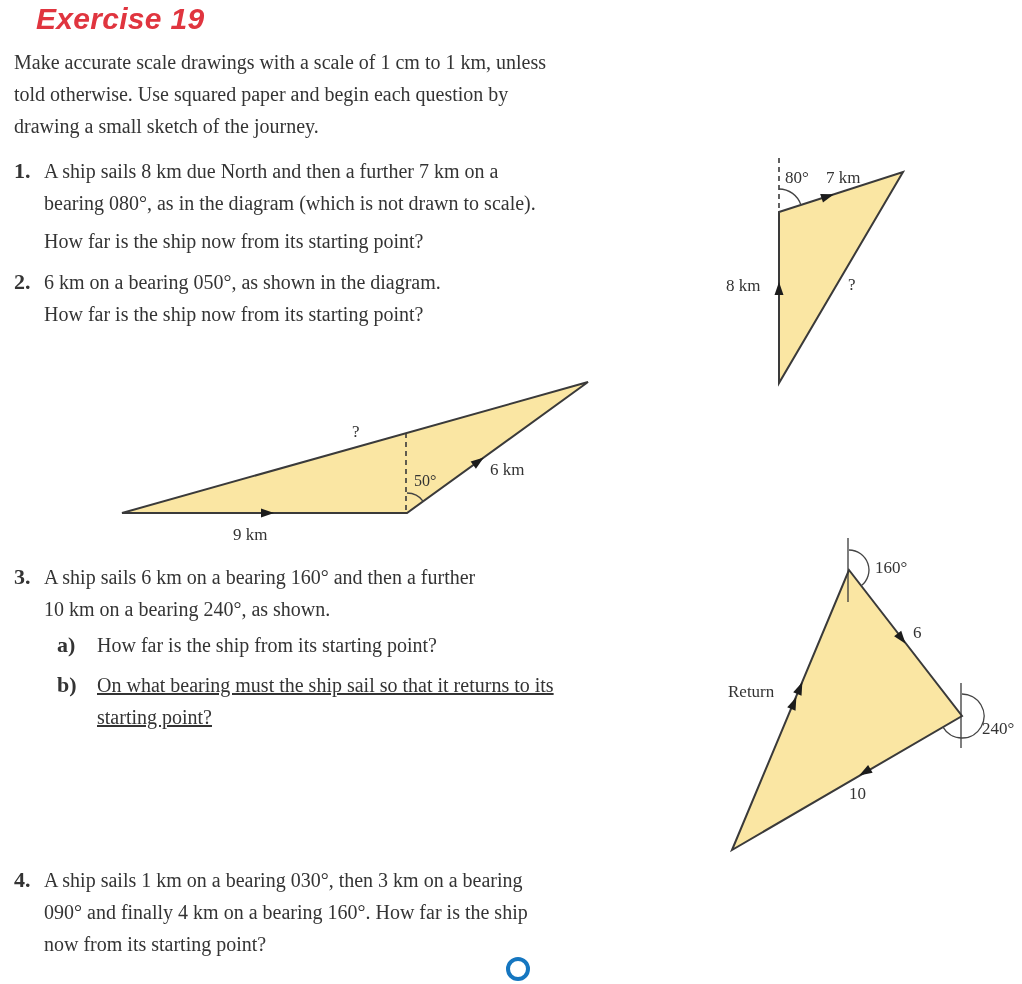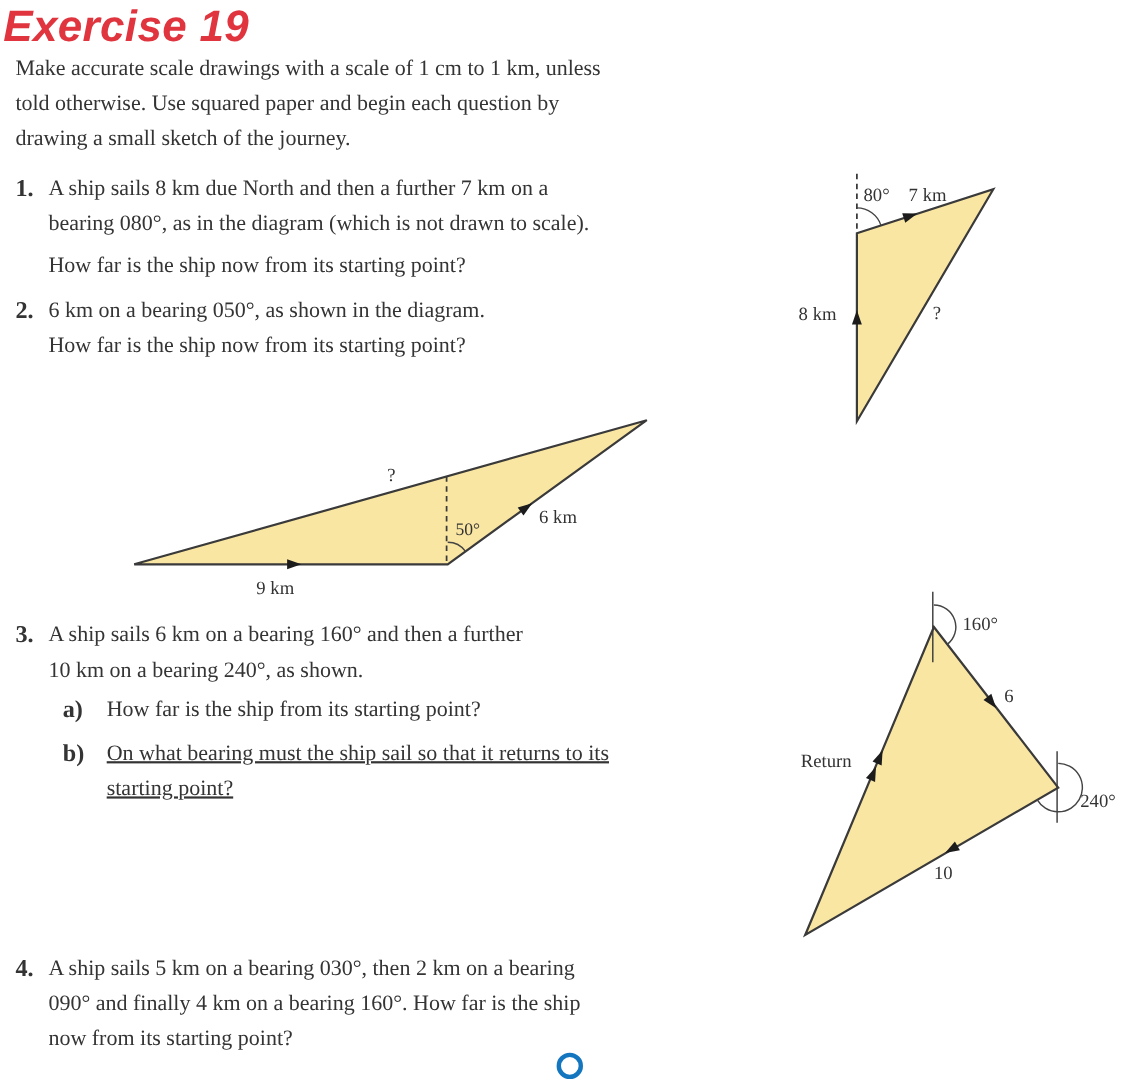--- a/index.html
+++ b/index.html
@@ -5,24 +5,24 @@
   html,body { margin:0; padding:0; }
   body {
     width:1022px; height:984px;
     background:#ffffff;
     font-family:"Liberation Serif", serif;
     color:#343434;
     position:relative;
     overflow:hidden;
   }
   .page-title {
-    position:absolute; left:3px; top:2px;
+    position:absolute; left:36px; top:2px;
     font-family:"Liberation Sans", sans-serif;
     font-style:italic; font-weight:700;
-    font-size:40px; color:#e0353f;
+    font-size:30px; color:#e0353f;
     letter-spacing:0.3px;
   }
   .textline { font-size:20px; line-height:32px; white-space:nowrap; }
   .intro-block { position:absolute; left:14px; top:46px; }
   .q-num {
     position:absolute; left:14px;
     font-weight:700; font-size:22px; line-height:32px;
   }
   .q-lines { position:absolute; left:44px; }
   .gap-top { margin-top:6px; }
@@ -87,21 +87,21 @@
     <div class="textline">How far is the ship from its starting point?</div>
   </div>
   <div class="sub-label" style="top:669px;">b)</div>
   <div class="sub-lines" style="top:669px;text-decoration:underline;">
     <div class="textline">On what bearing must the ship sail so that it returns to its</div>
     <div class="textline">starting point?</div>
   </div>
 
   <div class="q-num" style="top:864px;">4.</div>
   <div class="q-lines" style="top:864px;">
-    <div class="textline">A ship sails 5 km on a bearing 030°, then 2 km on a bearing</div>
+    <div class="textline">A ship sails 1 km on a bearing 030°, then 3 km on a bearing</div>
     <div class="textline">090° and finally 4 km on a bearing 160°. How far is the ship</div>
     <div class="textline">now from its starting point?</div>
   </div>
 
   <svg class="fig" style="left:690px; top:148px;" width="230" height="245" viewBox="0 0 230 245">
     <polygon class="tri" points="89,64 213,24 89,235"></polygon>
     <line class="north-dashed" x1="89" y1="10" x2="89" y2="62"></line>
     <path class="arc" d="M 89 41 A 23 23 0 0 1 110.9 56.9"></path>
     <polygon class="arrowhead" points="-12,-4.5 1,0 -12,4.5" transform="translate(89,135) rotate(-90)"></polygon>
     <polygon class="arrowhead" points="-12,-4.5 1,0 -12,4.5" transform="translate(143,46.5) rotate(-17.9)"></polygon>

